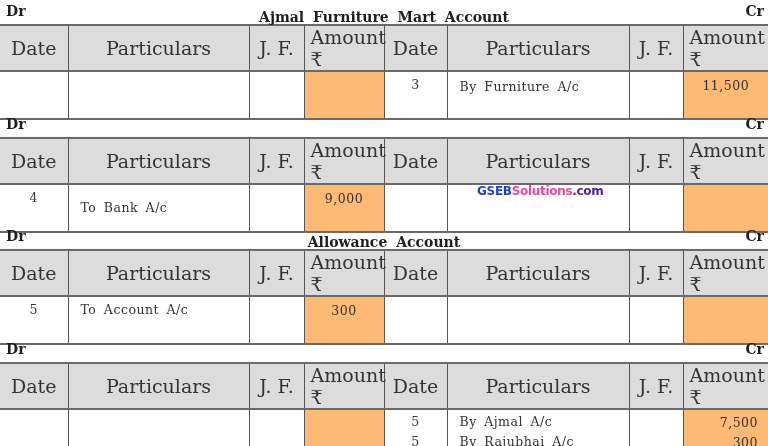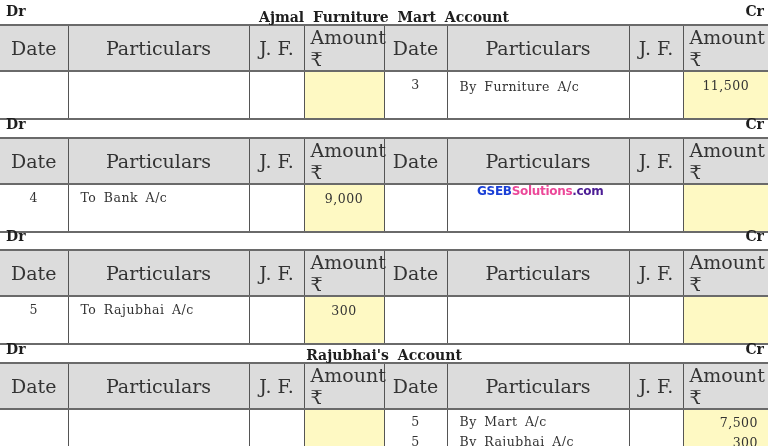--- a/index.html
+++ b/index.html
@@ -14,21 +14,21 @@
                 font-weight:bold; font-size:14px; word-spacing:4px; color:#1e1e1e; }
   table { border-collapse:collapse; width:768px; table-layout:fixed; }
   th, td { border-left:1px solid #555; border-right:1px solid #555; padding:0; }
   th:first-child, td:first-child { border-left:none; }
   th:last-child, td:last-child { border-right:none; }
   thead tr { background:#dcdcdc; border-top:2px solid #6a6a6a; border-bottom:2px solid #6a6a6a; }
   th { height:26px; font-weight:normal; font-size:19px; color:#333; text-align:center; }
   th.amt { text-align:left; padding-left:6px; }
   tbody tr.last { border-bottom:2px solid #6a6a6a; }
   td { font-size:12.5px; color:#333; vertical-align:top; letter-spacing:0.5px; word-spacing:3px; }
-  td.amount { background:#fef9c3; text-align:center; }
+  td.amount { background:#fdba74; text-align:center; }
   td.amount.r { text-align:right; padding-right:10px; }
   td.date { text-align:center; }
   td.part { padding-left:12px; }
   .cell { display:block; height:20px; line-height:20px; }
   .watermark { position:absolute; left:477px; top:184px; font-family:"DejaVu Sans", sans-serif;
                font-weight:bold; font-size:12px; letter-spacing:-0.3px; }
   .wm-a { color:#1a3fd6; } .wm-b { color:#ec4899; } .wm-c { color:#4c1d95; }
 </style>
 </head>
 <body>
@@ -110,21 +110,21 @@
         <th>J. F.</th>
         <th class="amt">Amount ₹</th>
       </tr>
     </thead>
     <tbody>
       <tr class="last" style="height:48px;">
         <td class="date">
             <span class="cell" style="margin-top:3px">4</span>
           </td>
         <td class="part">
-            <span class="cell" style="margin-top:3px">To  Bank  A/c</span>
+            <span class="cell" style="margin-top:13px">To  Bank  A/c</span>
           </td>
         <td></td>
         <td class="amount">
             <span class="cell" style="margin-top:4px">9,000</span>
           </td>
         <td class="date"></td>
         <td class="part"></td>
         <td></td>
         <td class="amount"></td>
       </tr>
@@ -132,20 +132,21 @@
   </table>
 </div>
 
 <div class="watermark">
   <span class="wm-a">GSEB</span><span class="wm-b">Solutions</span><span class="wm-c">.com</span>
 </div>
 
 <div class="section" style="top:225px;">
   <div class="title-row">
     <span class="dr">Dr</span>
+    <span class="acct-title">Allowance  Account</span>
     <span class="cr">Cr</span>
   </div>
   <table>
     <colgroup>
         <col style="width:68px">
         <col style="width:181px">
         <col style="width:55px">
         <col style="width:80px">
         <col style="width:63px">
         <col style="width:182px">
@@ -163,39 +164,38 @@
         <th>J. F.</th>
         <th class="amt">Amount ₹</th>
       </tr>
     </thead>
     <tbody>
       <tr class="last" style="height:48px;">
         <td class="date">
             <span class="cell" style="margin-top:3px">5</span>
           </td>
         <td class="part">
-            <span class="cell" style="margin-top:3px">To  Rajubhai  A/c</span>
+            <span class="cell" style="margin-top:3px">To  Account  A/c</span>
           </td>
         <td></td>
         <td class="amount">
             <span class="cell" style="margin-top:4px">300</span>
           </td>
         <td class="date"></td>
         <td class="part"></td>
         <td></td>
         <td class="amount"></td>
       </tr>
     </tbody>
   </table>
 </div>
 
 <div class="section" style="top:338px;">
   <div class="title-row">
     <span class="dr">Dr</span>
-    <span class="acct-title">Rajubhai's  Account</span>
     <span class="cr">Cr</span>
   </div>
   <table>
     <colgroup>
         <col style="width:68px">
         <col style="width:181px">
         <col style="width:55px">
         <col style="width:80px">
         <col style="width:63px">
         <col style="width:182px">
@@ -218,21 +218,21 @@
       <tr class="last" style="height:48px;">
         <td class="date"></td>
         <td class="part"></td>
         <td></td>
         <td class="amount"></td>
         <td class="date">
           <span class="cell" style="margin-top:2px">5</span>
           <span class="cell">5</span>
         </td>
         <td class="part">
-          <span class="cell" style="margin-top:2px">By  Mart  A/c</span>
+          <span class="cell" style="margin-top:2px">By  Ajmal  A/c</span>
           <span class="cell">By  Rajubhai  A/c</span>
         </td>
         <td></td>
         <td class="amount r">
           <span class="cell" style="margin-top:3px">7,500</span>
           <span class="cell">300</span>
         </td>
       </tr>
     </tbody>
   </table>

